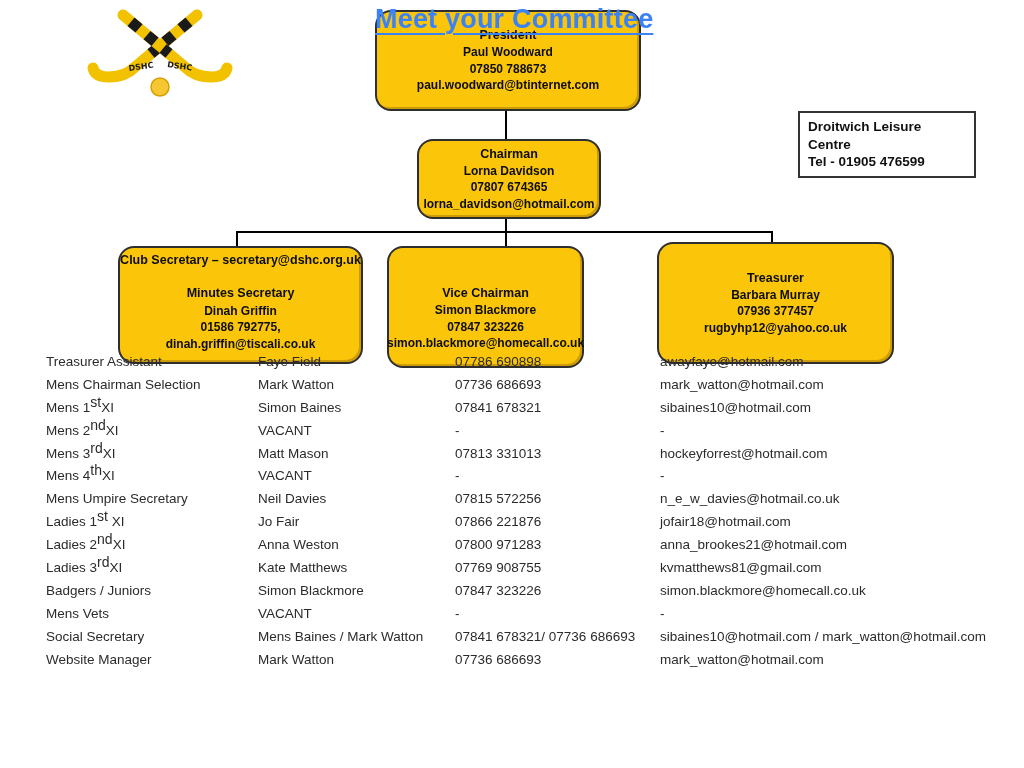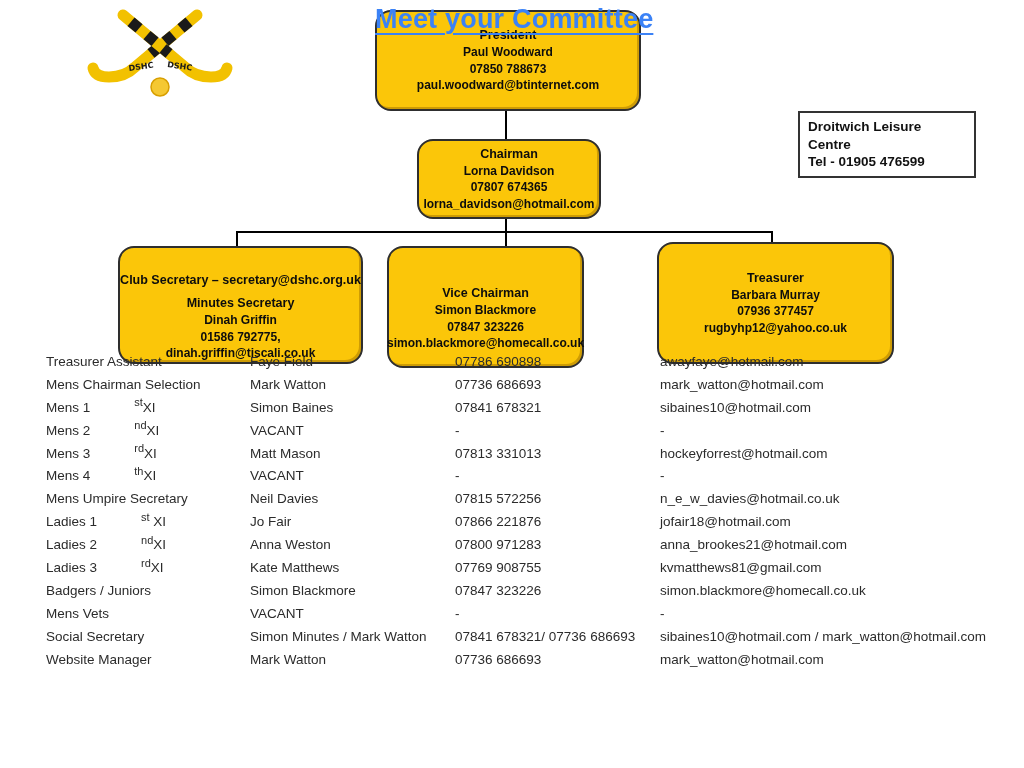--- a/index.html
+++ b/index.html
@@ -19,41 +19,41 @@
   .obox{
     position:absolute;background:#fbc609;border:2px solid #2e2e2e;border-radius:16px;
     z-index:2;display:flex;flex-direction:column;align-items:center;justify-content:center;
     text-align:center;color:#0d0d0d;font-weight:bold;font-size:12px;line-height:1.38;
     box-shadow:inset -2px -2px 0 rgba(150,105,0,.45);
   }
   .obox .ln{white-space:nowrap;}
   .obox .hd{font-size:12.5px;}
   #box-president{left:375px;top:10px;width:262px;height:97px;}
   #box-chairman{left:417px;top:139px;width:180px;height:76px;}
-  #box-clubsec{left:118px;top:246px;width:245px;height:118px;justify-content:flex-start;padding-top:24px;box-sizing:border-box;}
+  #box-clubsec{left:118px;top:246px;width:245px;height:118px;justify-content:flex-start;padding-top:4px;box-sizing:border-box;}
   #box-clubsec .gap{height:16px;}
   #box-vice{left:387px;top:246px;width:197px;height:122px;justify-content:flex-end;padding-bottom:14px;box-sizing:border-box;}
   #box-treasurer{left:657px;top:242px;width:233px;height:118px;}
   
   .conn{position:absolute;background:#000;z-index:1;}
   
   .info-box{
     position:absolute;left:798px;top:111px;width:178px;z-index:5;
     background:#fff;border:2px solid #333;padding:5px 8px;box-sizing:border-box;
     font-size:13.5px;font-weight:bold;color:#111;line-height:1.3;
   }
   
   .ctable{position:absolute;left:0;top:352px;width:1024px;z-index:4;}
   .trow{position:relative;height:22.9px;}
   .cell{position:absolute;top:2px;white-space:nowrap;font-size:13.5px;color:#2b2b2b;}
   .cell.role{left:46px;}
-  .cell.name{left:250px;text-align:right;}
+  .cell.name{left:258px;text-align:right;}
   .cell.phone{left:455px;}
   .cell.email{left:660px;}
-  .cell sup{font-size:11px;line-height:0;margin-left:44px;}
+  .cell sup{font-size:14px;line-height:0;}
   
   .logo{position:absolute;left:85px;top:5px;width:150px;height:100px;z-index:2;}
 </style>
 </head>
 <body>
 
 <svg class="logo" viewBox="0 0 150 100" aria-hidden="true">
 
   <g>
     <path d="M112,10 L50,62 Q40,72 24,72 Q10,72 8,63" fill="none" stroke="#f2c100" stroke-width="11" stroke-linecap="round"></path>
@@ -192,21 +192,21 @@
       <div class="cell email">simon.blackmore@homecall.co.uk</div>
     </div>
     <div class="trow">
       <div class="cell role"><span>Mens Vets</span><sup></sup><span></span></div>
       <div class="cell name">VACANT</div>
       <div class="cell phone">-</div>
       <div class="cell email">-</div>
     </div>
     <div class="trow">
       <div class="cell role"><span>Social Secretary</span><sup></sup><span></span></div>
-      <div class="cell name">Simon Minutes / Mark Watton</div>
+      <div class="cell name">Mens Baines / Mark Watton</div>
       <div class="cell phone">07841 678321/ 07736 686693</div>
       <div class="cell email">sibaines10@hotmail.com / mark_watton@hotmail.com</div>
     </div>
     <div class="trow">
       <div class="cell role"><span>Website Manager</span><sup></sup><span></span></div>
       <div class="cell name">Mark Watton</div>
       <div class="cell phone">07736 686693</div>
       <div class="cell email">mark_watton@hotmail.com</div>
     </div>
   </div>

